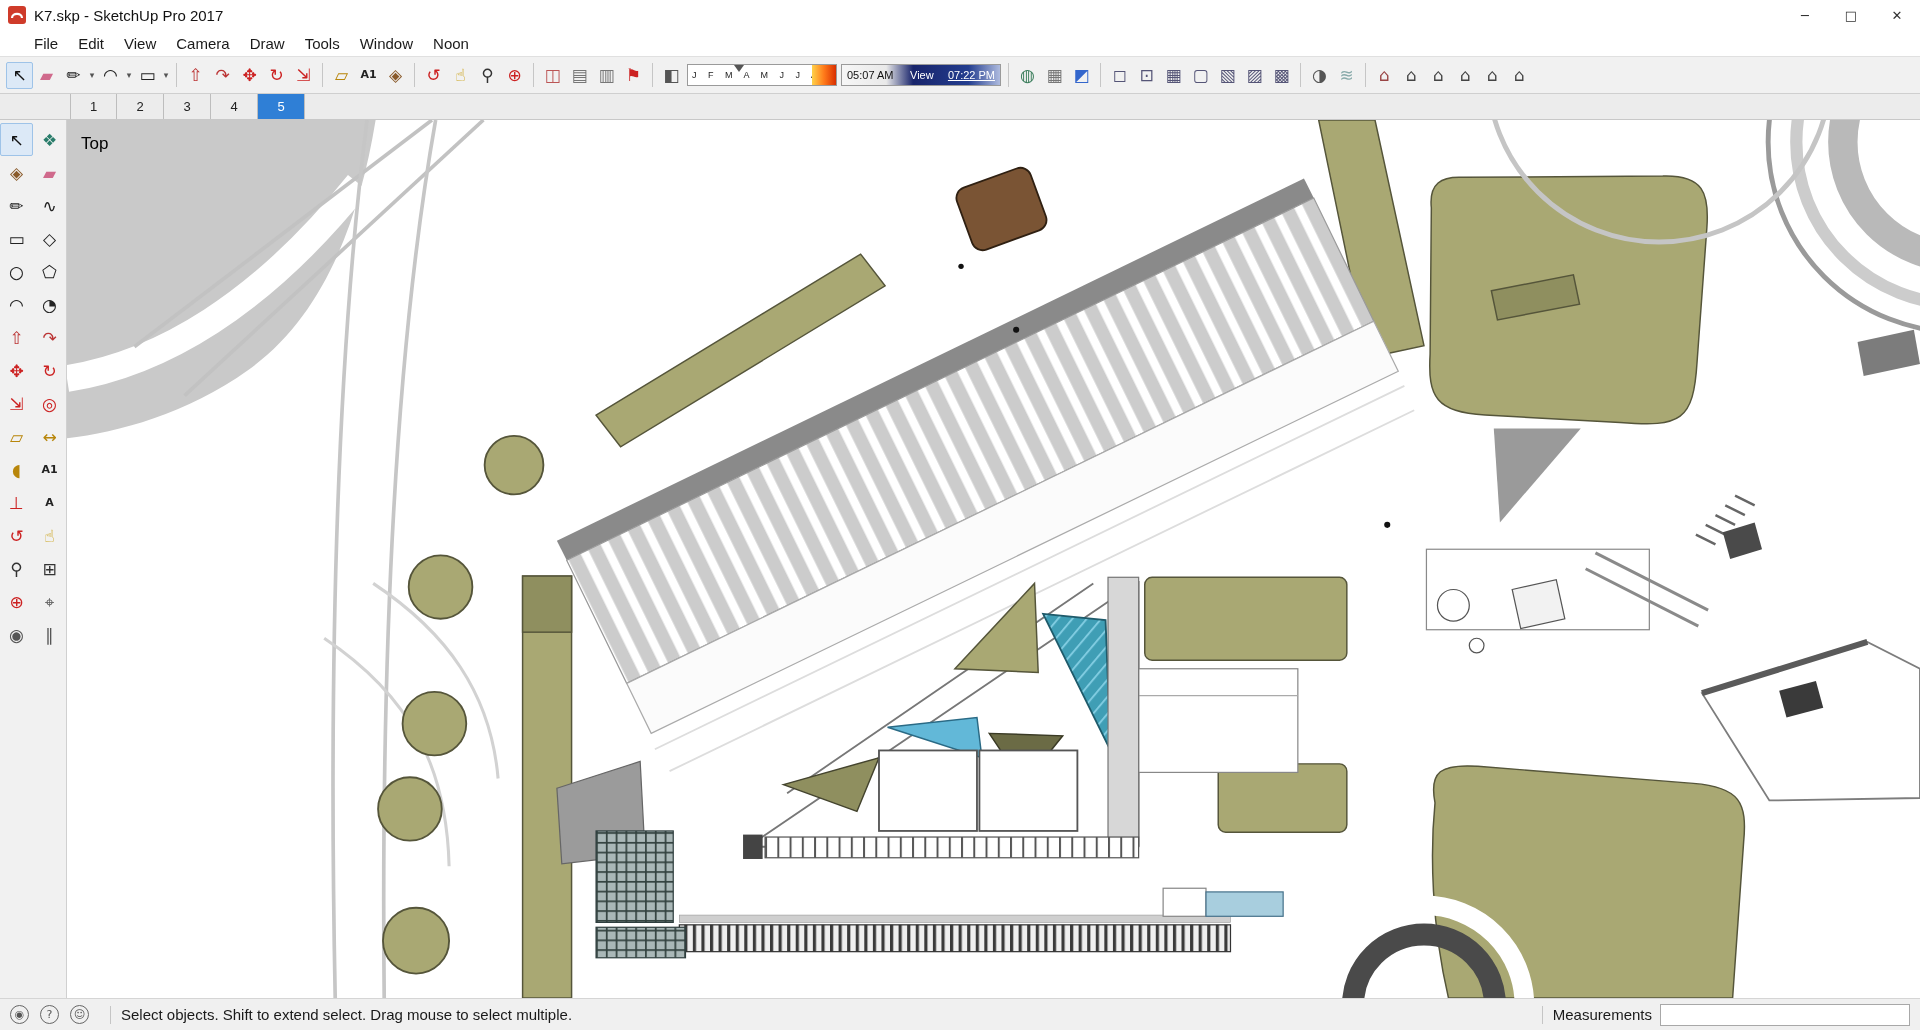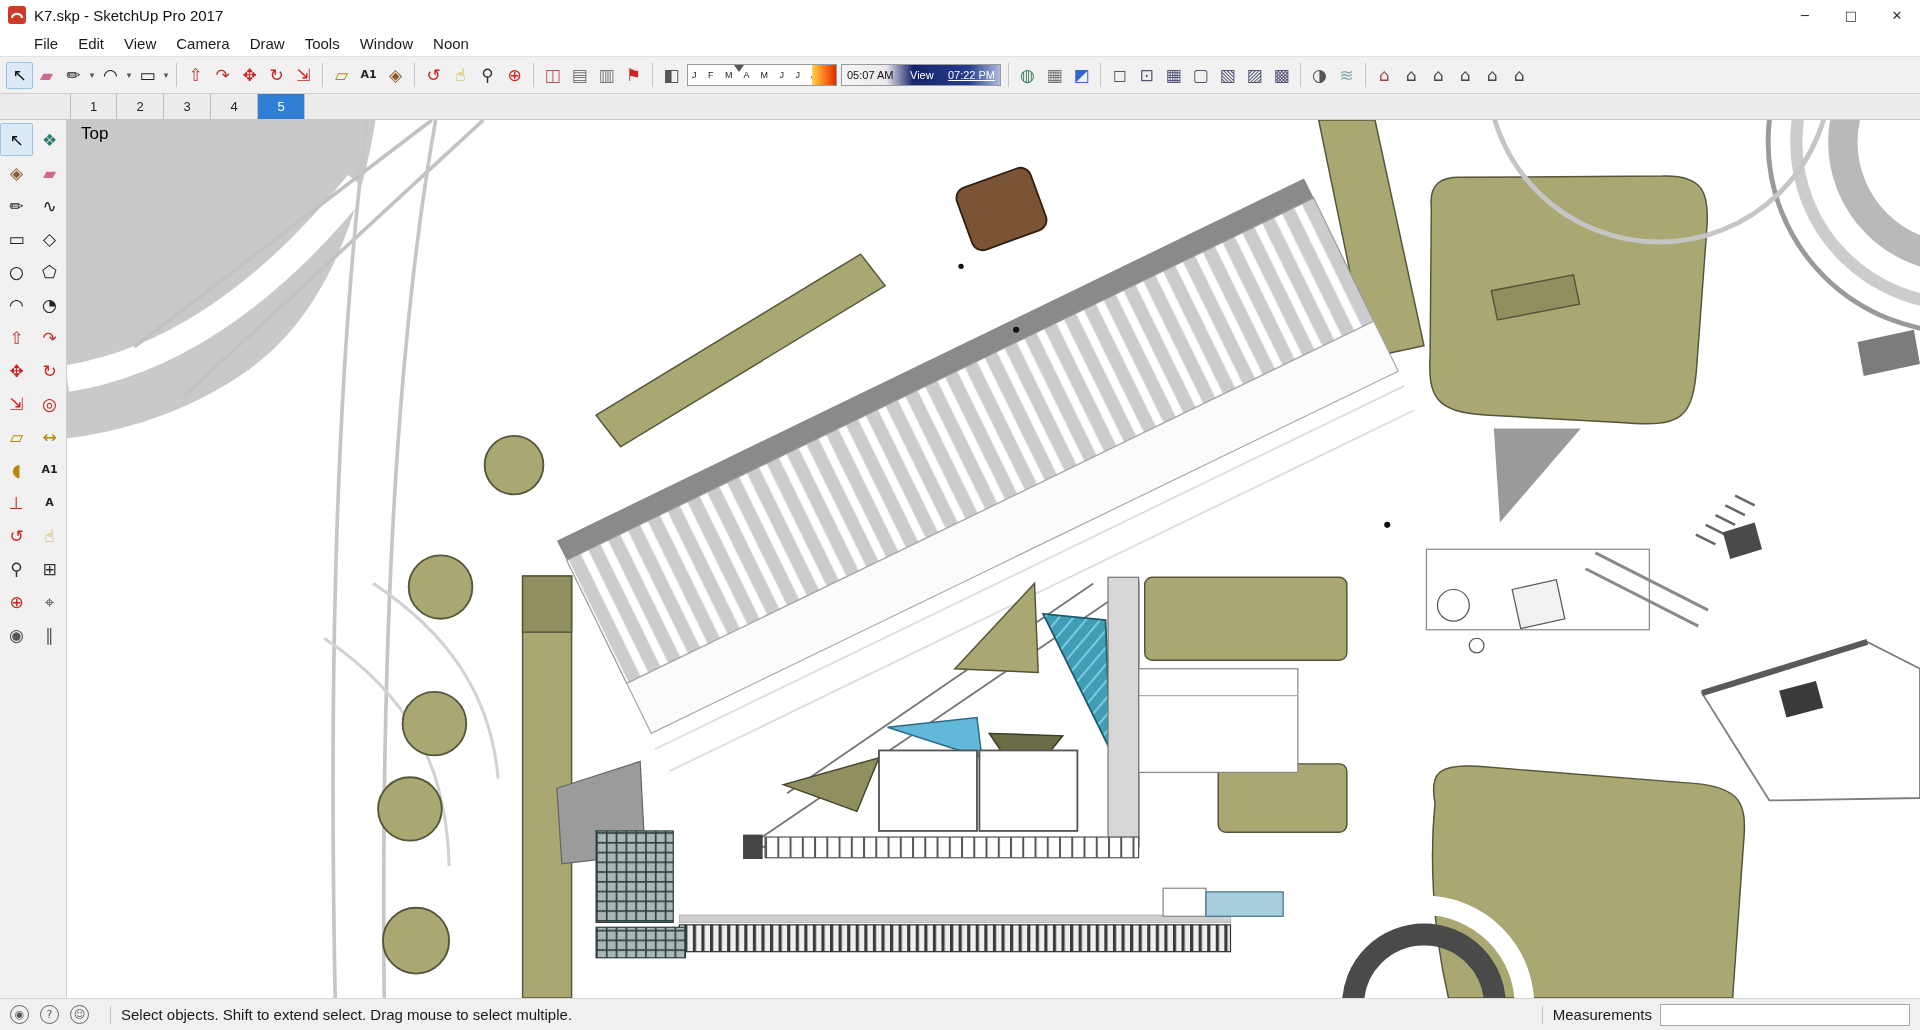--- a/index.html
+++ b/index.html
@@ -60,21 +60,21 @@
   .main { display:flex; height:878px; flex:none; }
   .palette { width:67px; background:#f1f1f1; border-right:1px solid #d0d0d0;
              display:grid; grid-template-columns:1fr 1fr; align-content:start; padding-top:3px; }
   .picon { height:33px; display:flex; align-items:center; justify-content:center; font-size:17px;
            color:#333; font-family:"DejaVu Sans",sans-serif; }
   .picon.small-text { font-size:11px; font-weight:bold; }
   .picon.pressed { background:#dce9f7; border:1px solid #9ec3e8; border-radius:2px; }
 
   .viewport { position:relative; flex:1; background:#ffffff; overflow:hidden; }
   .plan { width:100%; height:100%; display:block; }
-  .view-label { position:absolute; top:4px; left:14px; font-size:17px; color:#000; }
+  .view-label { position:absolute; top:14px; left:14px; font-size:17px; color:#000; }
 
   
   .statusbar { height:32px; background:#f0f0f0; border-top:1px solid #d5d5d5; display:flex;
                align-items:center; padding:0 10px; font-size:15px; color:#1a1a1a; flex:none; }
   .scircle { width:19px; height:19px; border:1.5px solid #666; border-radius:50%; color:#555;
              display:flex; align-items:center; justify-content:center; font-size:11px;
              margin-right:11px; font-family:"DejaVu Sans",sans-serif; flex:none; }
   .ssep { width:1px; height:18px; background:#c5c5c5; margin:0 10px; flex:none; }
   .hint { white-space:nowrap; }
   .sspacer { flex:1; }

